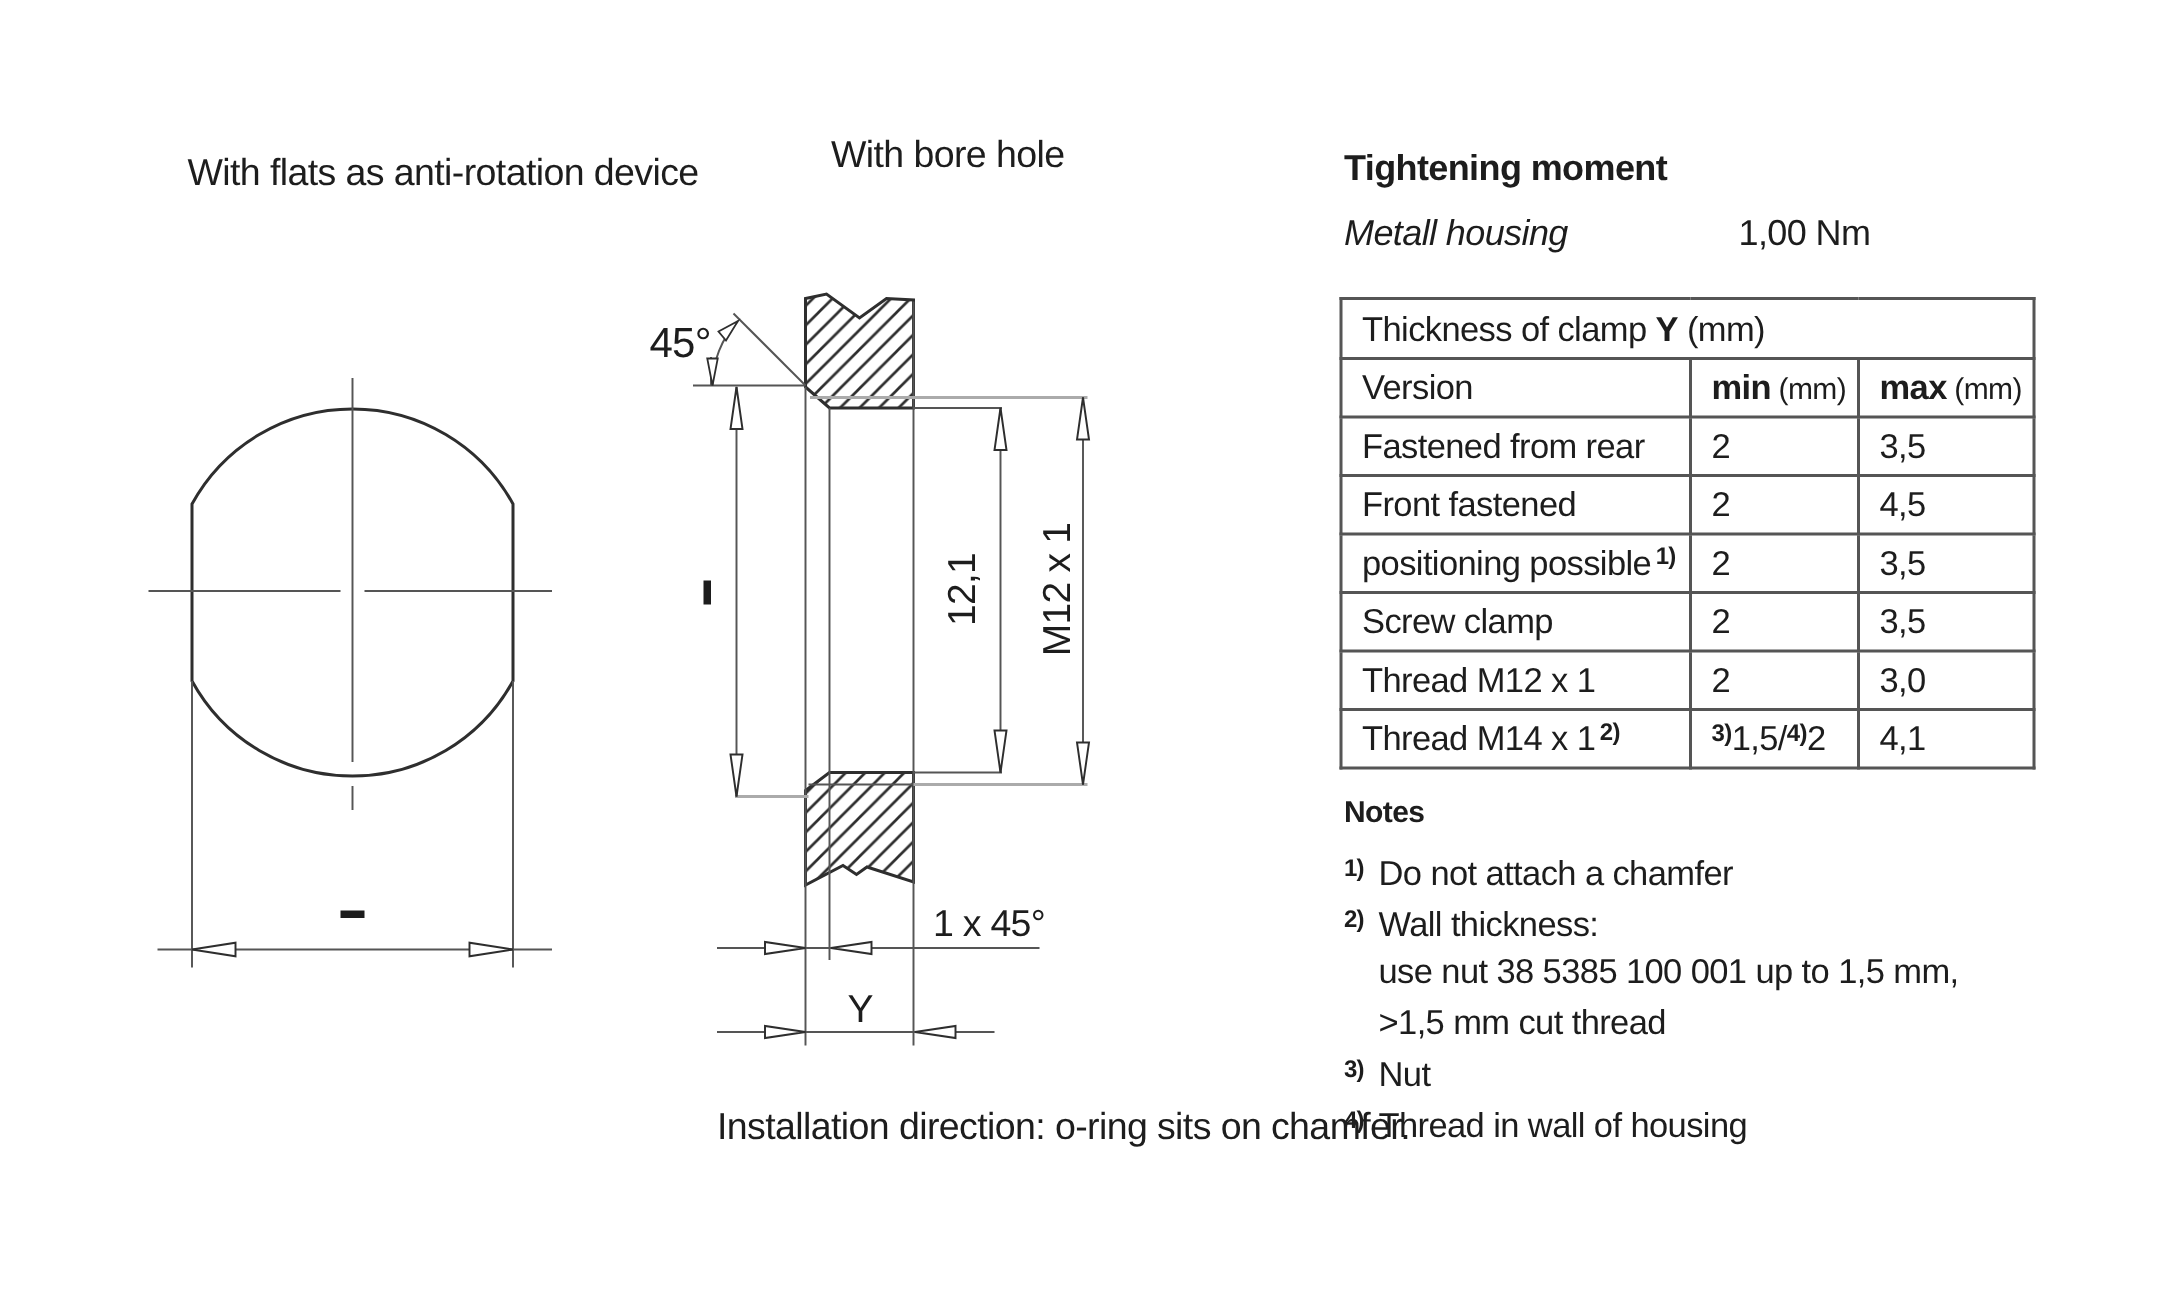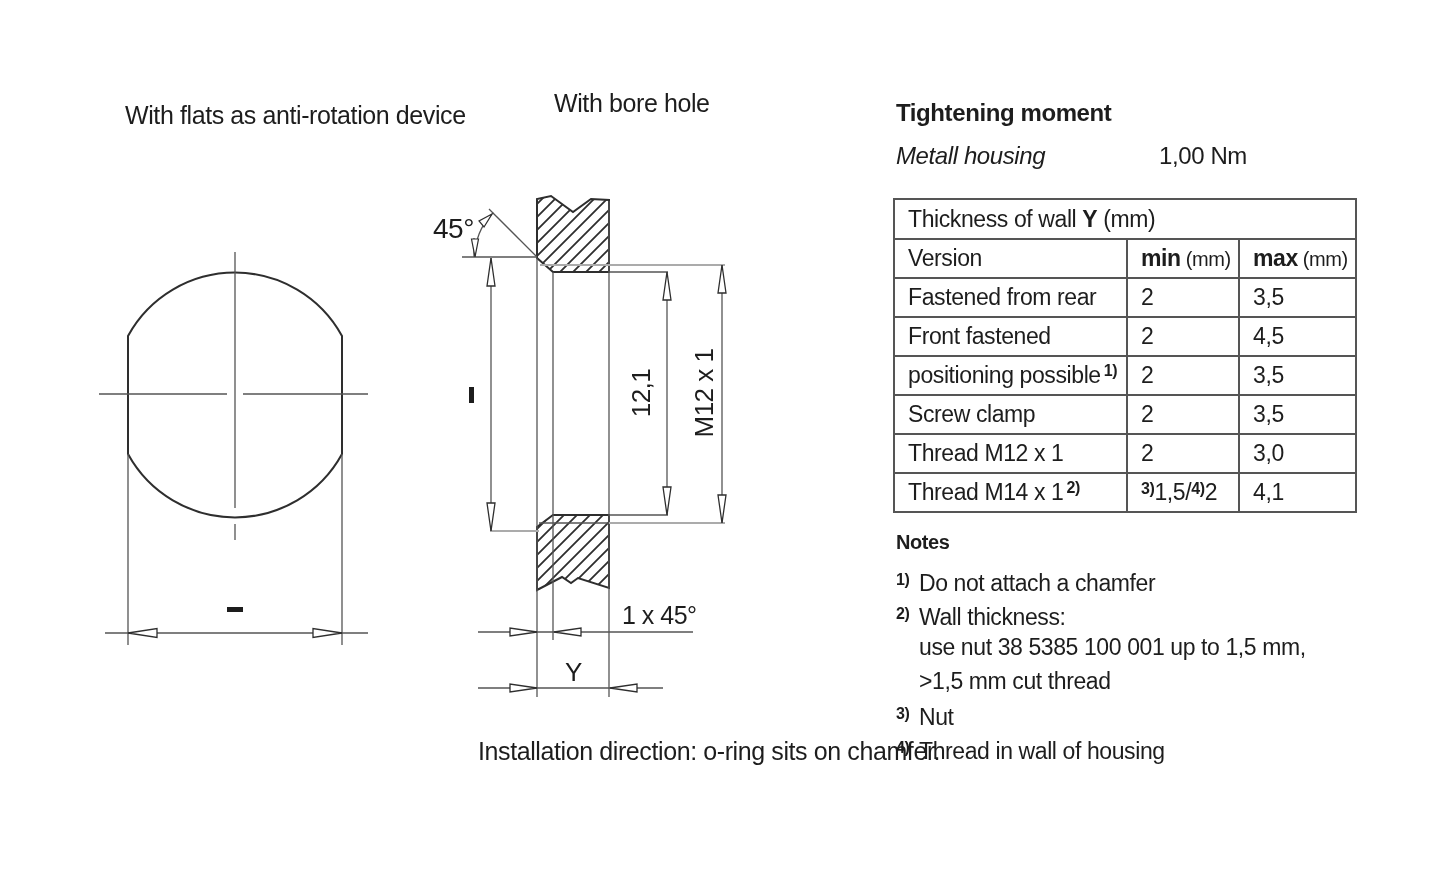--- a/index.html
+++ b/index.html
@@ -131,21 +131,21 @@
   <div class="abs tm-value" style="left:1131px;top:142px;margin-left:28px;">1,00 Nm</div>
 
   <table class="wall">
     <colgroup>
         <col style="width:233px">
         <col style="width:112px">
         <col style="width:117px">
       </colgroup>
     <tbody>
         <tr class="title-row">
-      <td colspan="3"><span>Thickness of wall </span><span class="bold">Y</span><span> (mm)</span></td>
+      <td colspan="3"><span>Thickness of clamp </span><span class="bold">Y</span><span> (mm)</span></td>
     </tr>
     <tr>
       <td>Version</td>
       <td><span class="bold">min</span><span class="unit">(mm)</span></td>
       <td><span class="bold">max</span><span class="unit">(mm)</span></td>
     </tr>
     <tr>
       <td><span>Fastened from rear</span><span class="tsup"></span></td>
       <td><span class="tsup-in"></span><span>2</span><span class="tsup-in"></span><span></span></td>
       <td>3,5</td>

